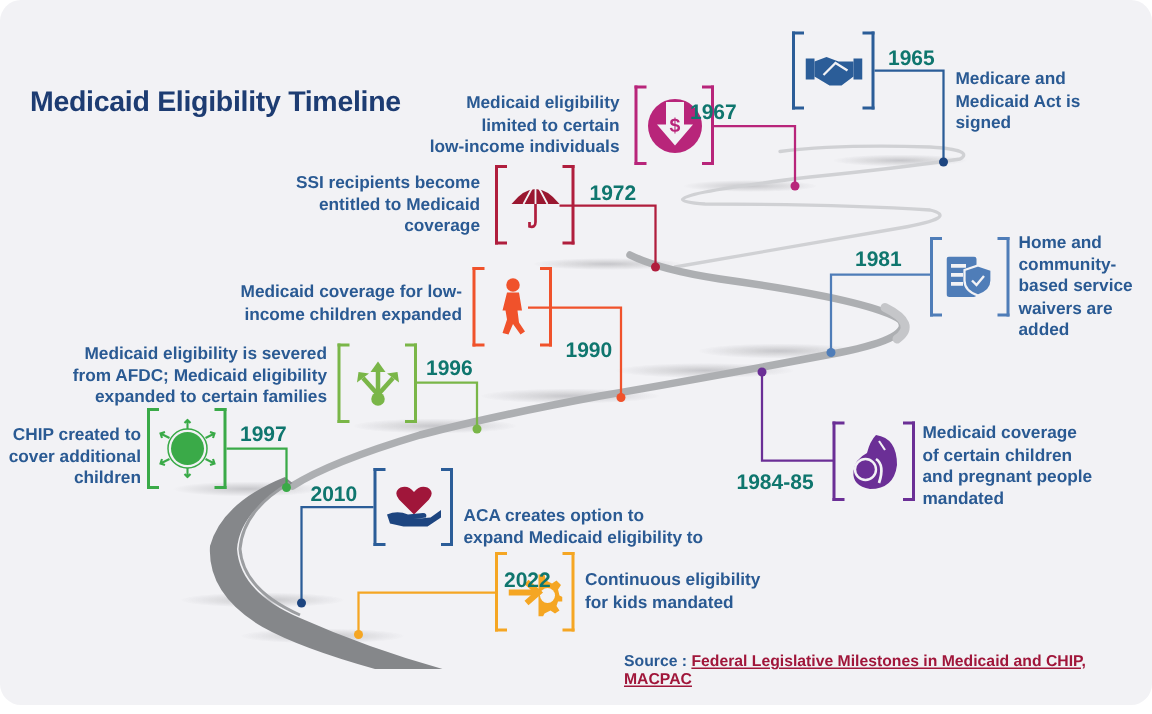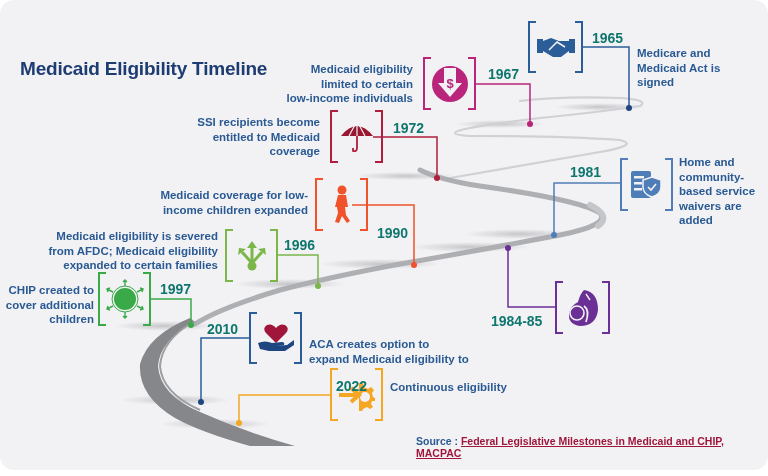--- a/index.html
+++ b/index.html
@@ -130,21 +130,21 @@
 
   <div class="bracket" style="left:423px;top:57px;width:53px;height:53px;">
     <div class="bl" style="border-color:#b8257a"></div>
       <div class="br" style="border-color:#b8257a"></div>
     <svg class="ico" width="38" height="38" viewBox="0 0 38 38">
       <circle cx="19" cy="19" r="18" fill="#b8257a"></circle>
       <path d="M13 3 L25 3 L25 18 L31 18 L19 32 L7 18 L13 18 Z" fill="#f2f2f5"></path>
       <text x="19" y="23" text-anchor="middle" font-size="13" font-weight="bold" fill="#b8257a" font-family="Liberation Sans, sans-serif">$</text>
     </svg>
   </div>
-  <div class="year" style="left:488px;top:66px;">1967</div>
+  <div class="year" style="left:460px;top:66px;">1967</div>
   <div class="desc r" style="right:355px;top:62px;">
     <div>Medicaid eligibility</div>
     <div>limited to certain</div>
     <div>low-income individuals</div>
   </div>
 
   <div class="bracket" style="left:330px;top:110px;width:53px;height:53px;">
     <div class="bl" style="border-color:#b01e3d"></div>
       <div class="br" style="border-color:#b01e3d"></div>
     <svg class="ico" width="38" height="38" viewBox="0 0 38 38">
@@ -186,20 +186,26 @@
     <div class="bl" style="border-color:#6b2f96"></div>
       <div class="br" style="border-color:#6b2f96"></div>
     <svg class="ico" width="34" height="40" viewBox="0 0 34 40">
       <path d="M18 2 Q32 4 32 22 Q30 38 14 38 Q2 36 3 26 Q4 18 12 14 Q14 6 18 2 Z" fill="#6b2f96"></path>
       <circle cx="11" cy="25" r="7" fill="#6b2f96" stroke="#f2f2f5" stroke-width="1.6"></circle>
       <path d="M18 18 Q24 22 20 34" fill="none" stroke="#f2f2f5" stroke-width="1.8"></path>
       <path d="M20 6 L24 12" stroke="#f2f2f5" stroke-width="1.4"></path>
     </svg>
   </div>
   <div class="year" style="left:491px;top:313px;">1984-85</div>
+  <div class="desc l" style="left:615px;top:282px;">
+    <div>Medicaid coverage</div>
+    <div>of certain children</div>
+    <div>and pregnant people</div>
+    <div>mandated</div>
+  </div>
 
   <div class="bracket" style="left:315px;top:178px;width:53px;height:53px;">
     <div class="bl" style="border-color:#f0522b"></div>
       <div class="br" style="border-color:#f0522b"></div>
     <svg class="ico" width="20" height="40" viewBox="0 0 20 40">
       <circle cx="10" cy="5" r="4.5" fill="#f0522b"></circle>
       <path d="M6 10 L14 10 L16 22 L13 22 L14 30 L18 36 L15 38 L10 31 L7 38 L3 37 L6 28 L5 22 L3 22 Z" fill="#f0522b"></path>
     </svg>
   </div>
   <div class="year" style="left:377px;top:187px;margin-top:38px;">1990</div>
@@ -273,20 +279,21 @@
         <path d="M20 4 L24 4 L25 8 L29 10 L32 8 L35 11 L33 14 L34 18 L36 19 L36 22 L33 22 L32 25 L34 28 L31 30 L28 28 L24 30 L23 32 L20 32 Z"></path>
       </g>
       <circle cx="26" cy="18" r="5" fill="#f2f2f5"></circle>
       <path d="M0 16 L18 16" stroke="#f5a623" stroke-width="4"></path>
       <path d="M12 9 L20 16 L12 23" fill="none" stroke="#f5a623" stroke-width="4"></path>
     </svg>
   </div>
   <div class="year" style="left:288px;top:378px;margin-left:48px;">2022</div>
   <div class="desc l" style="left:390px;top:380px;">
     <div>Continuous eligibility</div>
+    <div>for kids mandated</div>
   </div>
 
   <div class="source">
     <span>Source :</span>
     <a>Federal Legislative Milestones in Medicaid and CHIP, MACPAC</a>
   </div>
 
 </div>
 
 </body></html>

